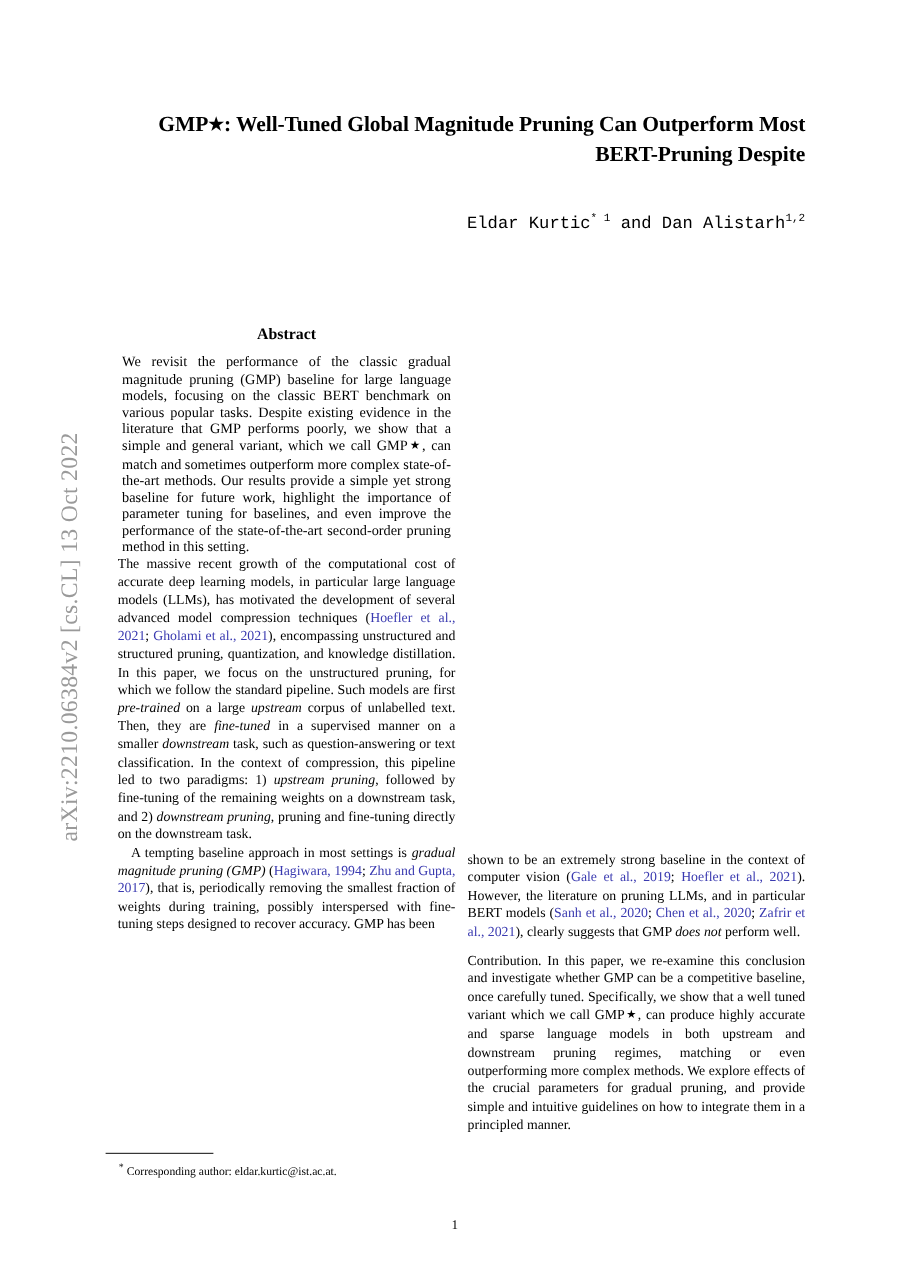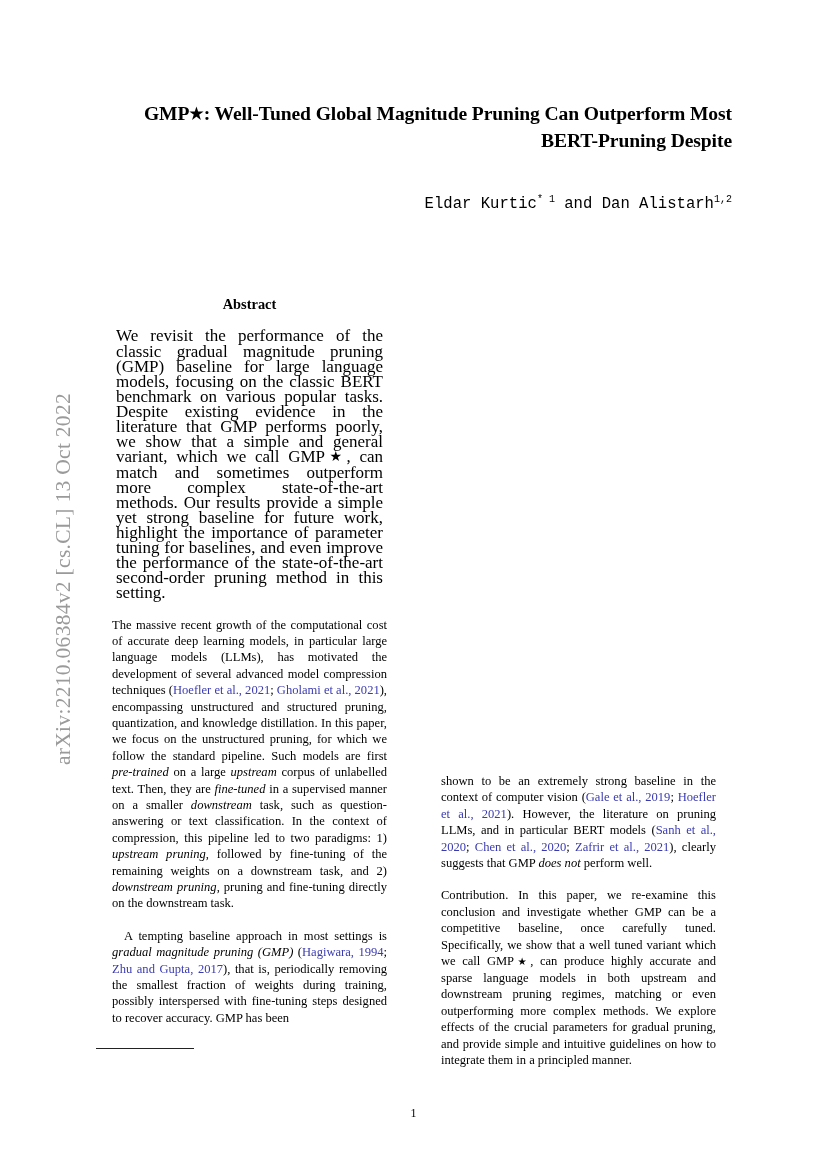--- a/index.html
+++ b/index.html
@@ -69,44 +69,44 @@
   
   .col {
     position: absolute;
     width: 307px;
     font-size: 12.55px;
     line-height: 16.4px;
     text-align: justify;
     text-justify: inter-word;
     hyphens: none;
   }
-  #col-left  { left: 96px;  top: 296px; }
+  #col-left  { left: 107px;  top: 296px; }
   #col-right { left: 425px; top: 296px; }
 
   h2.section-head {
     font-size: 14.2px;
     font-weight: bold;
     margin: 20px 0 9px 0;
     text-align: left;
     line-height: 18px;
   }
   h2.abstract-head {
     font-size: 14.4px;
     font-weight: bold;
     text-align: center;
     margin: 0 0 9px 0;
   }
   p.body {
-    margin: 16px;
+    margin: 0;
     text-indent: 12px;
   }
   p.body.noindent { text-indent: 0; }
   p.abstract {
-    margin: 16px;
-    font-size: 17px;
+    margin: 0;
+    font-size: 13px;
     line-height: 15.1px;
     text-align: justify;
     padding: 0 4px;
   }
   .cite { color: #3a3ab0; }
   .ital { font-style: italic; }
   .bold { font-weight: normal; }
   .star { font-size: 0.82em; vertical-align: 0.04em; letter-spacing: 0; }
 
   
@@ -170,17 +170,18 @@
 
     <div style="margin-top:477px;">
       <p class="body noindent"><span>shown to be an extremely strong baseline in the context of computer vision (</span><span class="cite">Gale et al., 2019</span><span>; </span><span class="cite">Hoefler et al., 2021</span><span>). However, the literature on pruning LLMs, and in particular BERT models (</span><span class="cite">Sanh et al., 2020</span><span>; </span><span class="cite">Chen et al., 2020</span><span>; </span><span class="cite">Zafrir et al., 2021</span><span>), clearly suggests that GMP </span><span class="ital">does not</span><span> perform well.</span></p>
 
       <p class="body noindent" style="margin-top:10px;"><span class="bold">Contribution.</span><span> In this paper, we re-examine this conclusion and investigate whether GMP can be a competitive baseline, once carefully tuned. Specifically, we show that a well tuned variant which we call GMP</span><span class="star">★</span><span>, can produce highly accurate and sparse language models in both upstream and downstream pruning regimes, matching or even outperforming more complex methods. We explore effects of the crucial parameters for gradual pruning, and provide simple and intuitive guidelines on how to integrate them in a principled manner.</span></p>
     </div>
   </div>
 
   <div id="footnote">
     <div id="footnote-rule"></div>
+    <div id="footnote-text"><sup>*</sup> <span>Corresponding author: eldar.kurtic@ist.ac.at.</span></div>
   </div>
 
   <div id="page-number">1</div>
 
 </div>
 
 </body></html>

